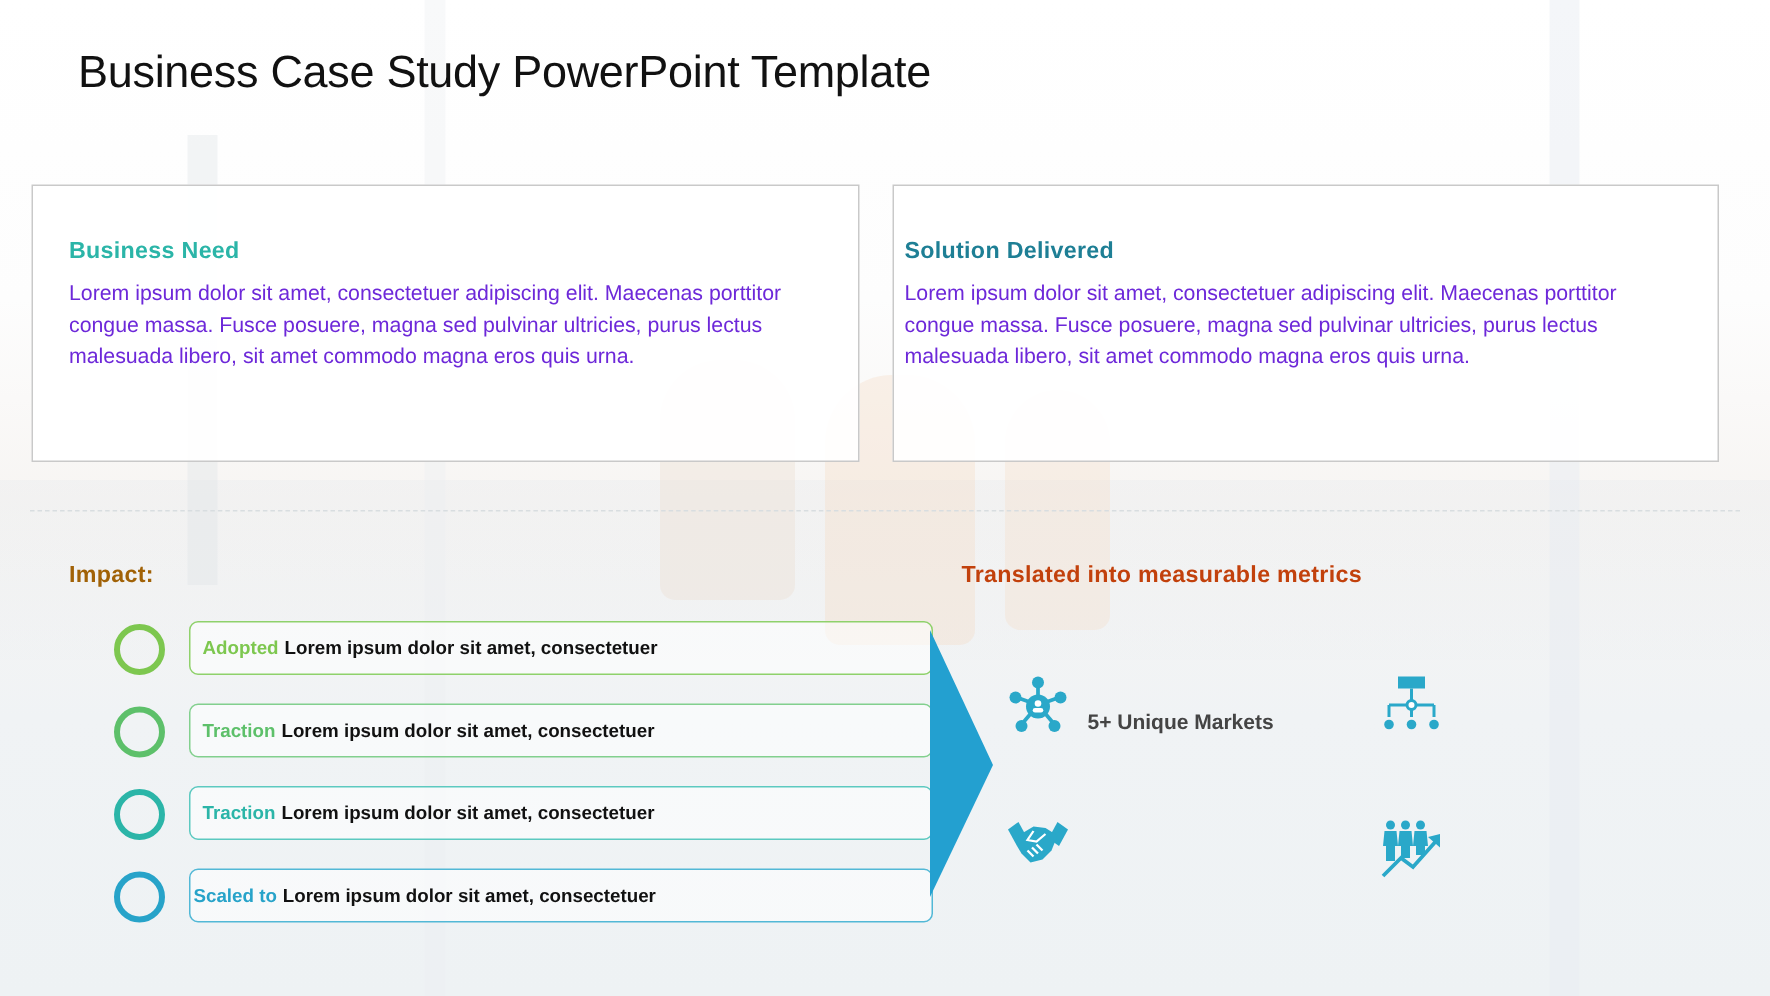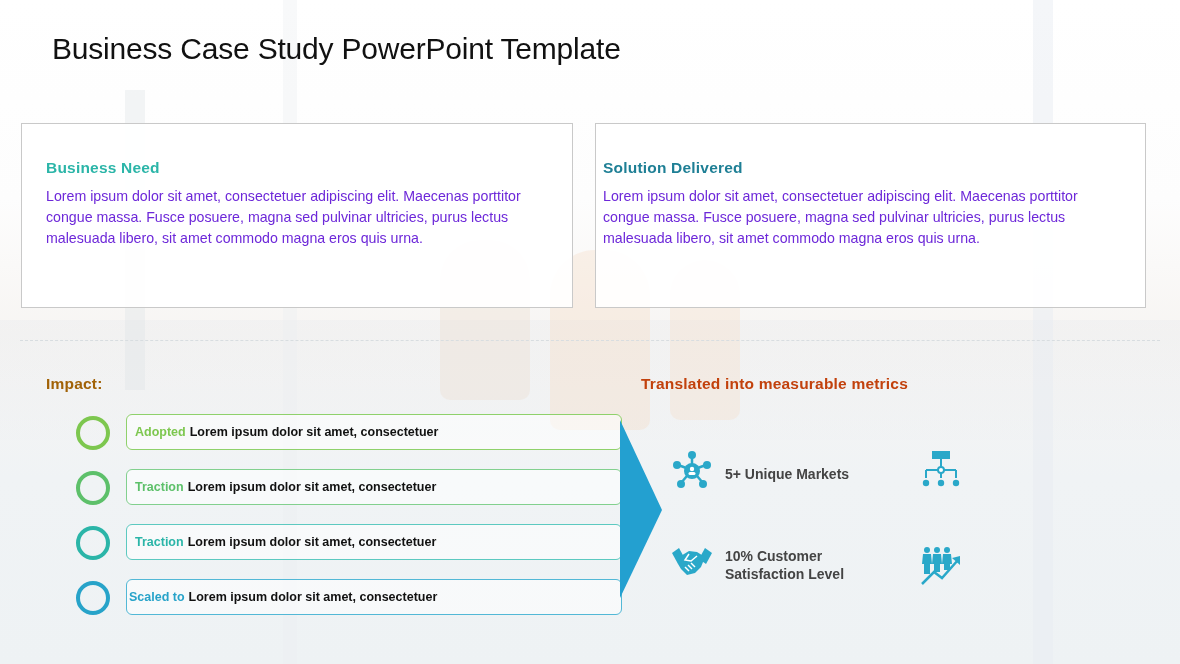--- a/index.html
+++ b/index.html
@@ -66,21 +66,21 @@
     background: rgba(255,255,255,0.55);
     display: flex; align-items: center; padding-left: 8px;
     font-size: 12.5px; font-weight: bold; color: #111; white-space: nowrap;
   }
   .pill .kw { margin-right: 4px; }
 
   .arrow {
     position: absolute; left: 620px; top: 420px; width: 42px; height: 178px;
   }
 
-  .metric { position: absolute; display: flex; align-items: center; }
+  .metric { position: absolute; display: flex; align-items: flex-end; }
   .metric .icon { width: 42px; height: 40px; }
   .metric .label {
     margin-left: 12px; font-size: 14px; font-weight: bold; color: #444; line-height: 18px;
   }
 </style>
 </head>
 <body>
 
 <div class="bg bg-city"></div>
 <div class="bg bg-col1"></div>
@@ -193,24 +193,20 @@
       <polygon points="41,8 34,3 28,14 35,19"></polygon>
       <path d="M8,12 L18,6 L26,7 L34,12 L30,22 L24,28 L16,30 L10,24 L7,19 Z"></path>
     </g>
     <g stroke="#fff" stroke-width="1.5" fill="none">
       <path d="M18,9 L14,15 L20,16 L26,11"></path>
       <path d="M14,22 L18,26"></path>
       <path d="M17,20 L21,24"></path>
       <path d="M20,18 L24,22"></path>
     </g>
   </svg>
-  <div class="label" style="margin-top:0px">
-    <div>10% Customer</div>
-    <div>Satisfaction Level</div>
-  </div>
 </div>
 
 <div class="metric" style="left:920px; top:546px">
   <svg class="icon" viewBox="0 0 42 40">
     <g fill="#2aa8c9">
       <circle cx="7" cy="4" r="3"></circle>
       <circle cx="17" cy="4" r="3"></circle>
       <circle cx="27" cy="4" r="3"></circle>
       <path d="M3,8 L11,8 L12,18 L10,18 L10,28 L4,28 L4,18 L2,18 Z"></path>
       <path d="M13,8 L21,8 L22,18 L20,18 L20,26 L14,26 L14,18 L12,18 Z"></path>

